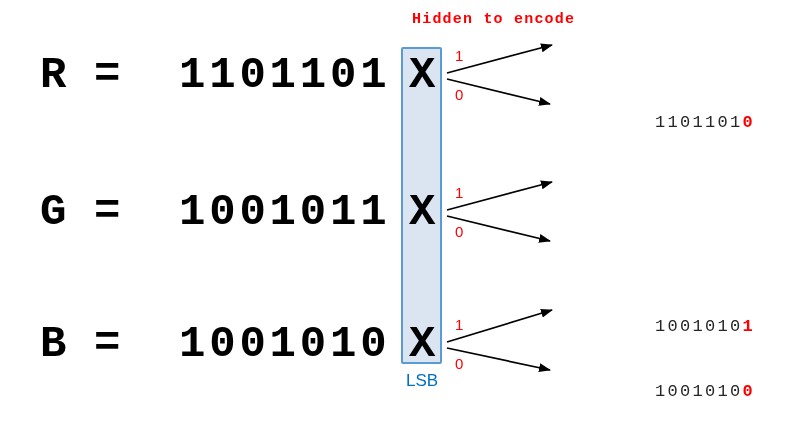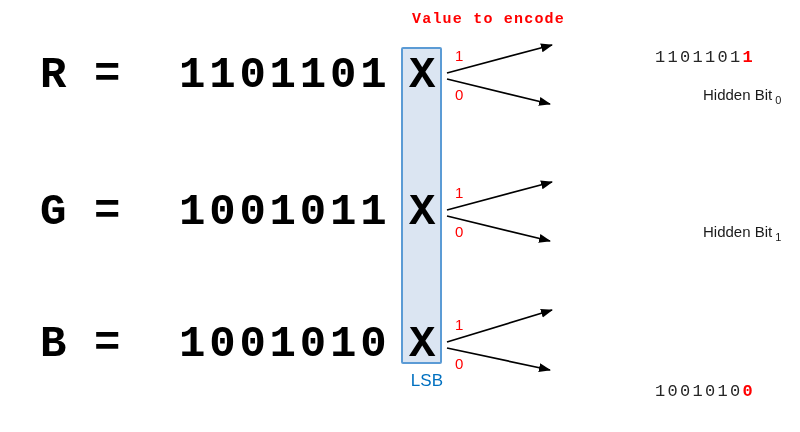--- a/index.html
+++ b/index.html
@@ -20,21 +20,21 @@
     color:var(--red);
   }
 
   
   .lsb-box{
     left:401px;top:47px;width:41px;height:317px;
     background:var(--box-fill);border:2px solid var(--box-border);
     border-radius:2px;box-sizing:border-box;
   }
   .lsb-caption{
-    left:401px;top:372px;width:42px;text-align:right;
+    left:401px;top:372px;width:42px;text-align:center;
     font:400 17px/18px "Liberation Sans",sans-serif;color:var(--lsb-blue);
   }
 
   
   .row{position:absolute;left:0;top:0;width:800px;height:432px;pointer-events:none;}
   .mono-big{
     font:700 44px/44px "Liberation Mono",monospace;color:var(--ink);
     top:calc(var(--cy) - 22px);
   }
   .lbl{left:40px;}
@@ -60,21 +60,21 @@
   }
   .hiddenbit .sub{position:static;font-size:11px;vertical-align:-4px;margin-left:3px;}
 
   .arrows{left:0;top:0;}
 </style>
 </head>
 <body>
 
 <div class="canvas">
 
-  <div class="value-label">Value to encode</div>
+  <div class="value-label">Hidden to encode</div>
 
   <div class="lsb-box"></div>
   <div class="lsb-caption">LSB</div>
 
   <svg class="arrows" width="800" height="432" viewBox="0 0 800 432">
     <defs>
       <marker id="ah" markerUnits="userSpaceOnUse" markerWidth="13" markerHeight="11" refX="11" refY="4.5" orient="auto">
         <path d="M0,0 L12,4.5 L0,9 Z" fill="#000"></path>
       </marker>
     </defs>
@@ -88,45 +88,42 @@
     </g>
   </svg>
 
   <div class="row" style="--cy:75px">
     <span class="mono-big lbl">R</span>
     <span class="mono-big eq">=</span>
     <span class="mono-big bits">1101101</span>
     <span class="mono-big xchar">X</span>
     <span class="branch one">1</span>
     <span class="branch zero">0</span>
-    <span class="result rone">
-      <span style="position:static">1101101</span><span class="redbit">1</span>
-    </span>
-    <span class="hiddenbit">
-      <span style="position:static">Hidden Bit</span><span class="sub">0</span>
+    <span class="result rzero">
+      <span style="position:static">1101101</span><span class="redbit">0</span>
     </span>
   </div>
 
   <div class="row" style="--cy:212px">
     <span class="mono-big lbl">G</span>
     <span class="mono-big eq">=</span>
     <span class="mono-big bits">1001011</span>
     <span class="mono-big xchar">X</span>
     <span class="branch one">1</span>
     <span class="branch zero">0</span>
-    <span class="hiddenbit">
-      <span style="position:static">Hidden Bit</span><span class="sub">1</span>
-    </span>
   </div>
 
   <div class="row" style="--cy:344px">
     <span class="mono-big lbl">B</span>
     <span class="mono-big eq">=</span>
     <span class="mono-big bits">1001010</span>
     <span class="mono-big xchar">X</span>
     <span class="branch one">1</span>
     <span class="branch zero">0</span>
+    <span class="result rone">
+      <span style="position:static">1001010</span><span class="redbit">1</span>
+    </span>
     <span class="result rzero">
       <span style="position:static">1001010</span><span class="redbit">0</span>
     </span>
   </div>
 
 </div>
 
 </body></html>

